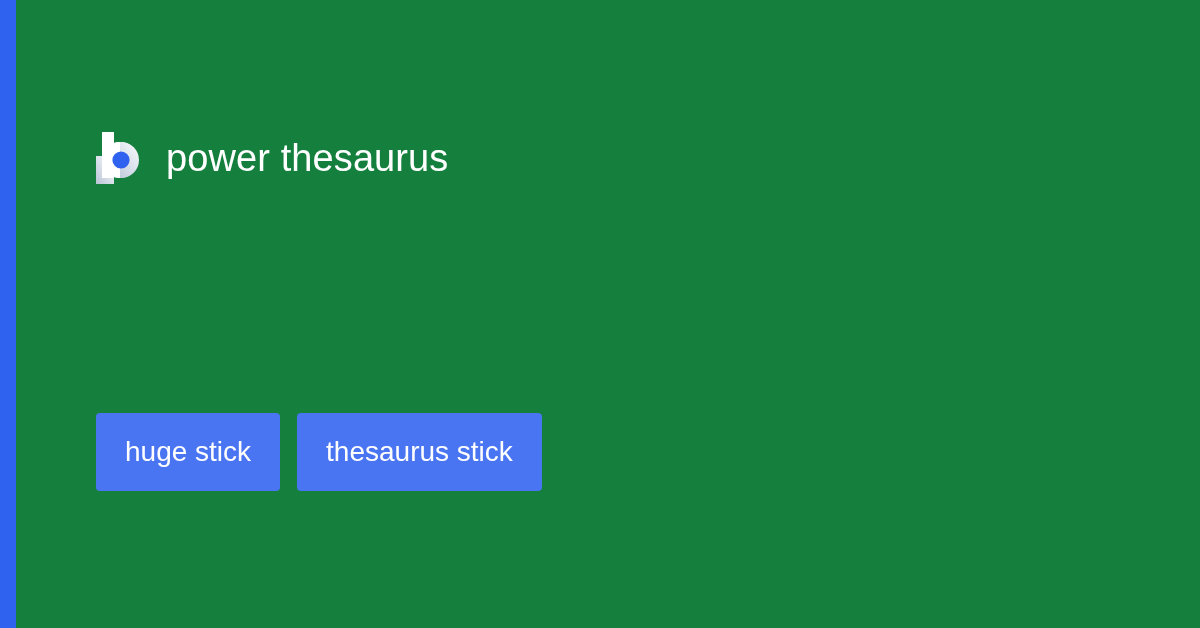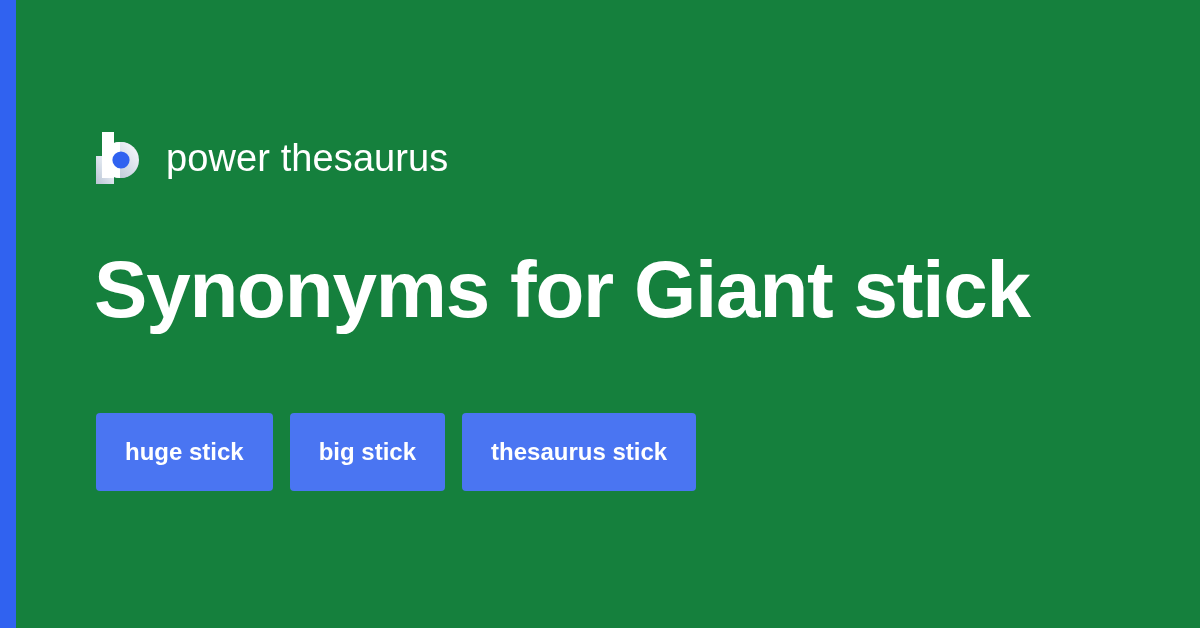--- a/index.html
+++ b/index.html
@@ -87,22 +87,22 @@
     padding: 0 29px;
     background: #4A75F2;
     border-radius: 4px;
     display: flex;
     align-items: center;
     justify-content: center;
   }
 
   .chip-label {
     color: #FFFFFF;
-    font-size: 24px;
-    font-weight: 700;
+    font-size: 28px;
+    font-weight: 400;
     line-height: 1;
     white-space: nowrap;
   }
 </style>
 </head>
 <body>
 
 <div class="page">
 
   <div class="brand">
@@ -132,27 +132,23 @@
 
         <rect x="6" y="0" width="12" height="46" fill="#FFFFFF"></rect>
 
         <circle cx="25" cy="28" r="8.6" fill="#3062F0"></circle>
       </svg>
     </span>
 
     <span class="brand-name">power thesaurus</span>
   </div>
 
-  <h1 class="headline">Synonyms for Giant stick</h1>
 
   <div class="chips">
     <div class="chip">
       <span class="chip-label">huge stick</span>
-    </div>
-    <div class="chip">
-      <span class="chip-label">big stick</span>
     </div>
     <div class="chip">
       <span class="chip-label">thesaurus stick</span>
     </div>
   </div>
 
 </div>
 
 </body></html>

